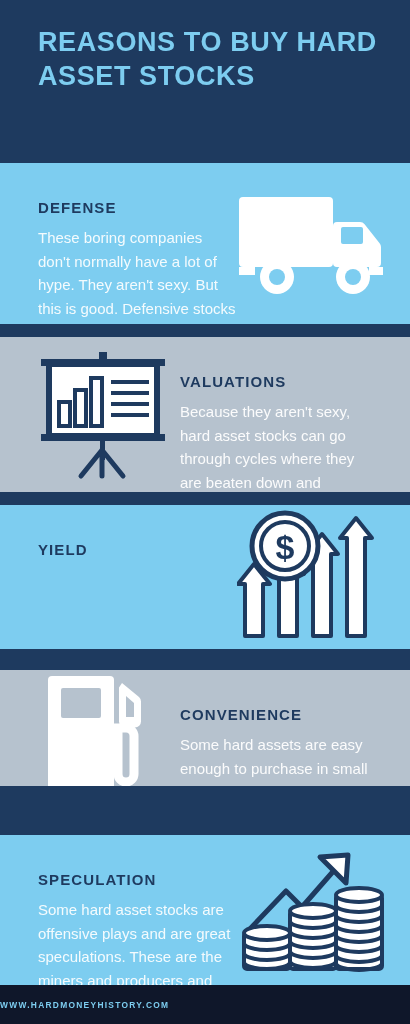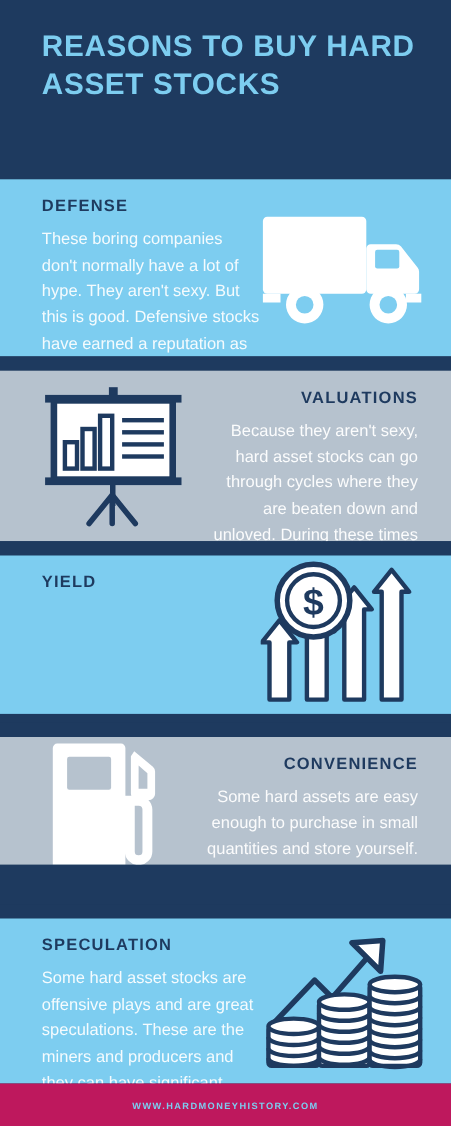--- a/index.html
+++ b/index.html
@@ -53,24 +53,24 @@
     width: 410px;
     overflow: hidden;
   }
   .section.light { background: #7dcdf0; }
   .section.gray  { background: #b6c2ce; }
 
   .text-col {
     position: absolute;
     top: 0;
     width: 200px;
-    padding-top: 16px;
+    padding-top: 36px;
   }
   .section.light .text-col { left: 38px; text-align: left; }
-  .section.gray  .text-col { right: 30px; text-align: right; }
+  .section.gray  .text-col { right: 30px; }
 
   .sec-title {
     font-size: 15px;
     font-weight: bold;
     letter-spacing: 1.1px;
     color: #1e3a5f;
     text-transform: uppercase;
     margin-bottom: 10px;
   }
   .sec-body {
@@ -90,24 +90,23 @@
     justify-content: center;
   }
   .section.light .icon-col { right: 18px; width: 160px; }
   .section.gray  .icon-col { left: 18px; width: 170px; }
 
   
   .footer {
     position: absolute;
     left: 0; top: 985px;
     width: 410px; height: 39px;
-    background: #be185d;
+    background: #0f172a;
     display: flex;
     align-items: center;
-    justify-content: center;
   }
   .footer-url {
     color: #7dcdf0;
     font-size: 8.4px;
     font-weight: bold;
     letter-spacing: 1.3px;
   }
 </style>
 </head>
 <body>

